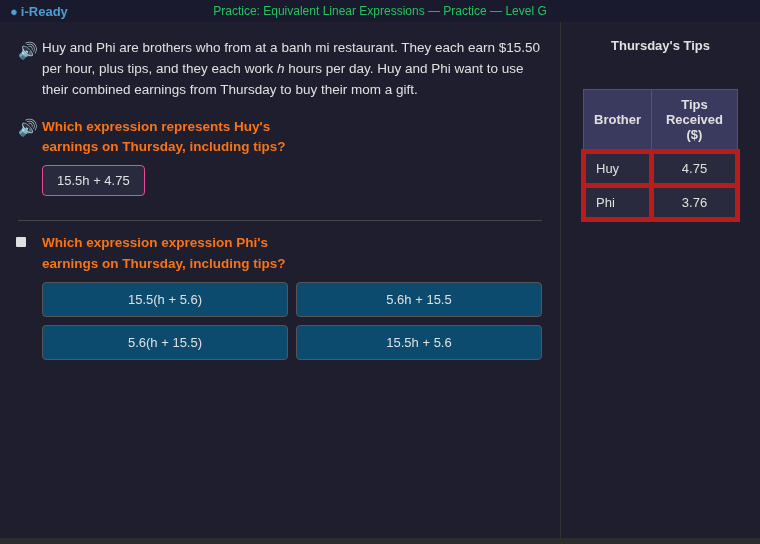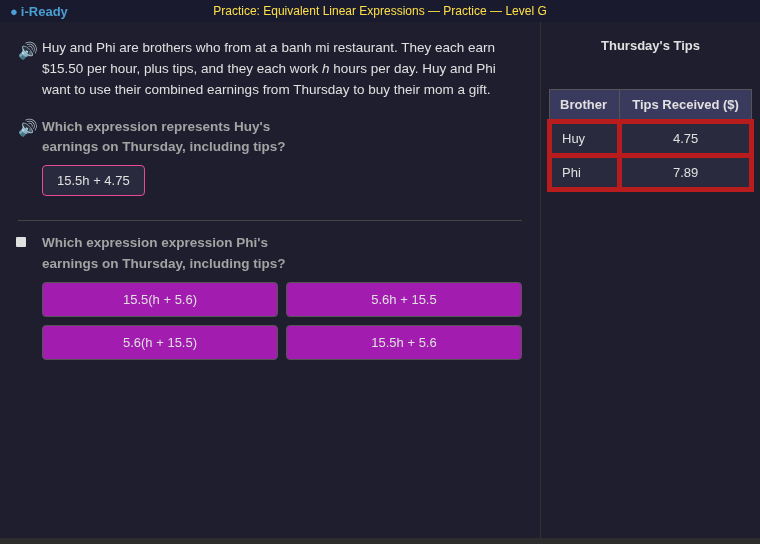--- a/index.html
+++ b/index.html
@@ -27,40 +27,40 @@
       left: 10px;
       color: #4a9fd4;
       font-size: 13px;
       font-weight: bold;
       display: flex;
       align-items: center;
       gap: 3px;
     }
 
     .top-bar-title {
-      color: #fde047;
+      color: #22c55e;
       font-size: 12px;
       text-align: center;
     }
 
     .main-content {
       display: flex;
       height: calc(544px - 28px);
     }
 
     .left-panel {
       flex: 1;
       background: #1e1e2e;
       padding: 16px 18px;
     }
 
     .right-panel {
-      width: 220px;
+      width: 200px;
       background: #1e1e2e;
-      padding: 16px 6px;
+      padding: 16px 20px;
       border-left: 1px solid #333;
     }
 
     .problem-text {
       color: #e0e0e0;
       font-size: 13.5px;
       line-height: 1.55;
       margin-bottom: 16px;
       padding-left: 24px;
       position: relative;
@@ -85,21 +85,21 @@
 
     .question-block .speaker-icon {
       position: absolute;
       left: 0;
       top: 1px;
       color: #4a9fd4;
       font-size: 16px;
     }
 
     .question-label {
-      color: #a3a3a3;
+      color: #f97316;
       font-size: 13.5px;
       font-weight: bold;
       line-height: 1.5;
       margin-bottom: 8px;
     }
 
     .answer-box {
       background: #2a2a3e;
       border: 1px solid #ec4899;
       border-radius: 4px;
@@ -127,21 +127,21 @@
     }
 
     .options-grid {
       display: grid;
       grid-template-columns: 1fr 1fr;
       gap: 8px;
       margin-top: 8px;
     }
 
     .option-btn {
-      background: #a21caf;
+      background: #0c4a6e;
       border: 1px solid #555;
       border-radius: 4px;
       padding: 9px 12px;
       color: #e0e0e0;
       font-size: 13px;
       text-align: center;
       cursor: pointer;
     }
 
     
@@ -245,19 +245,19 @@
           <th>Tips Received ($)</th>
         </tr>
       </thead>
       <tbody id="tips-tbody">
       <tr>
             <td>Huy</td>
             <td>4.75</td>
           </tr>
           <tr>
             <td>Phi</td>
-            <td>7.89</td>
+            <td>3.76</td>
           </tr>
         </tbody>
     </table>
   </div>
 
 </div>
 
 </body></html>

